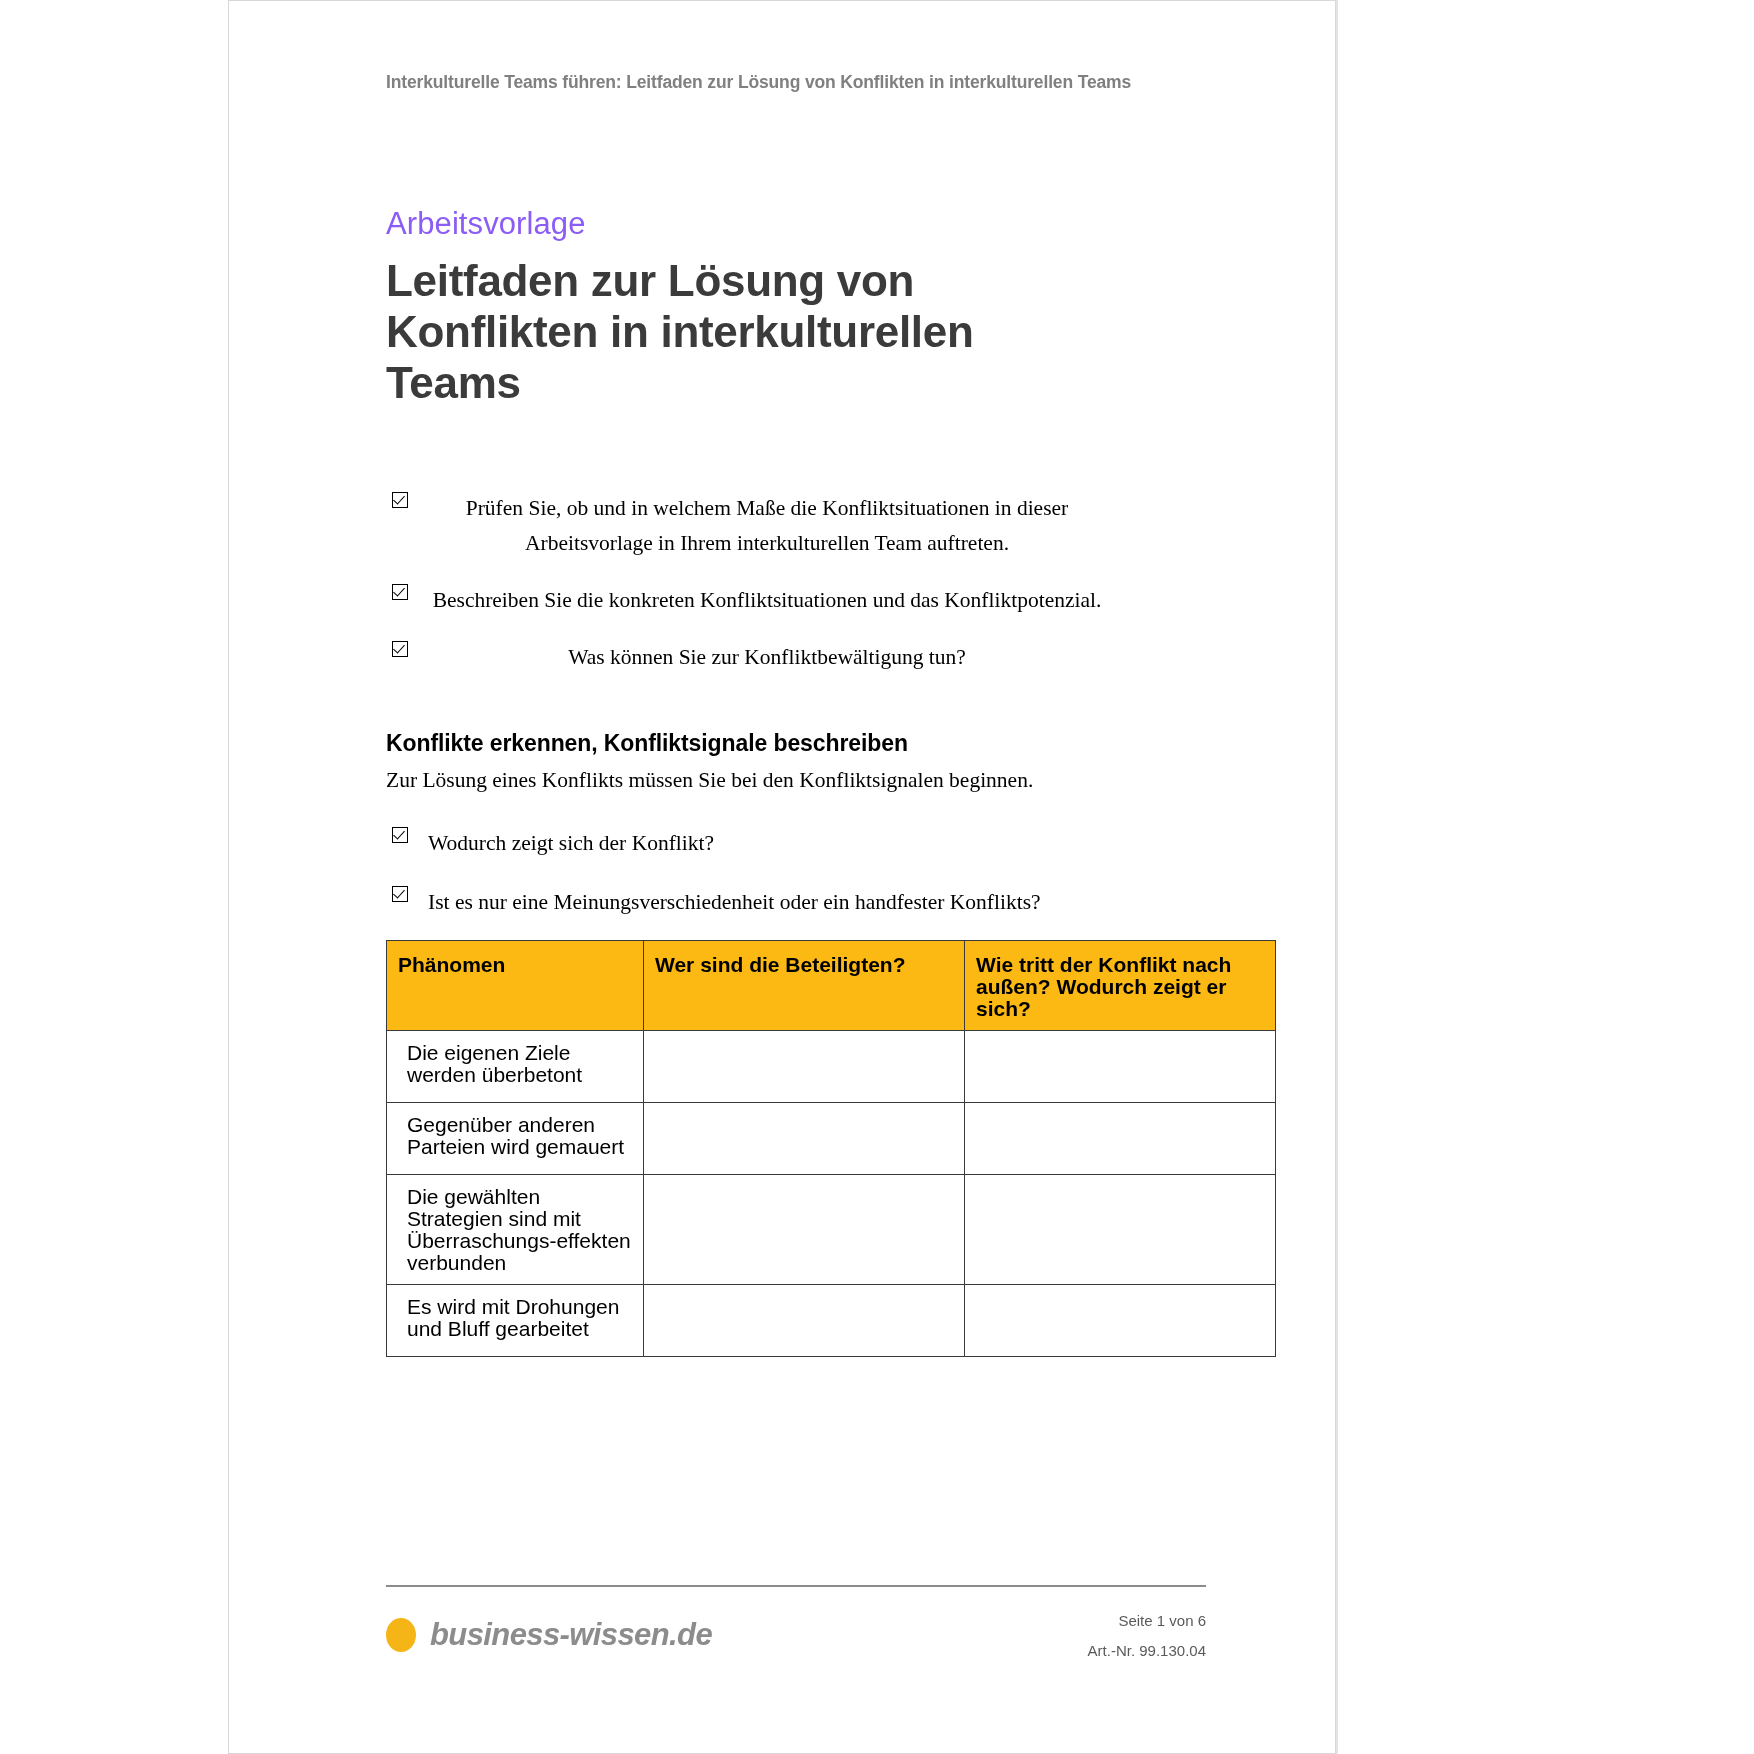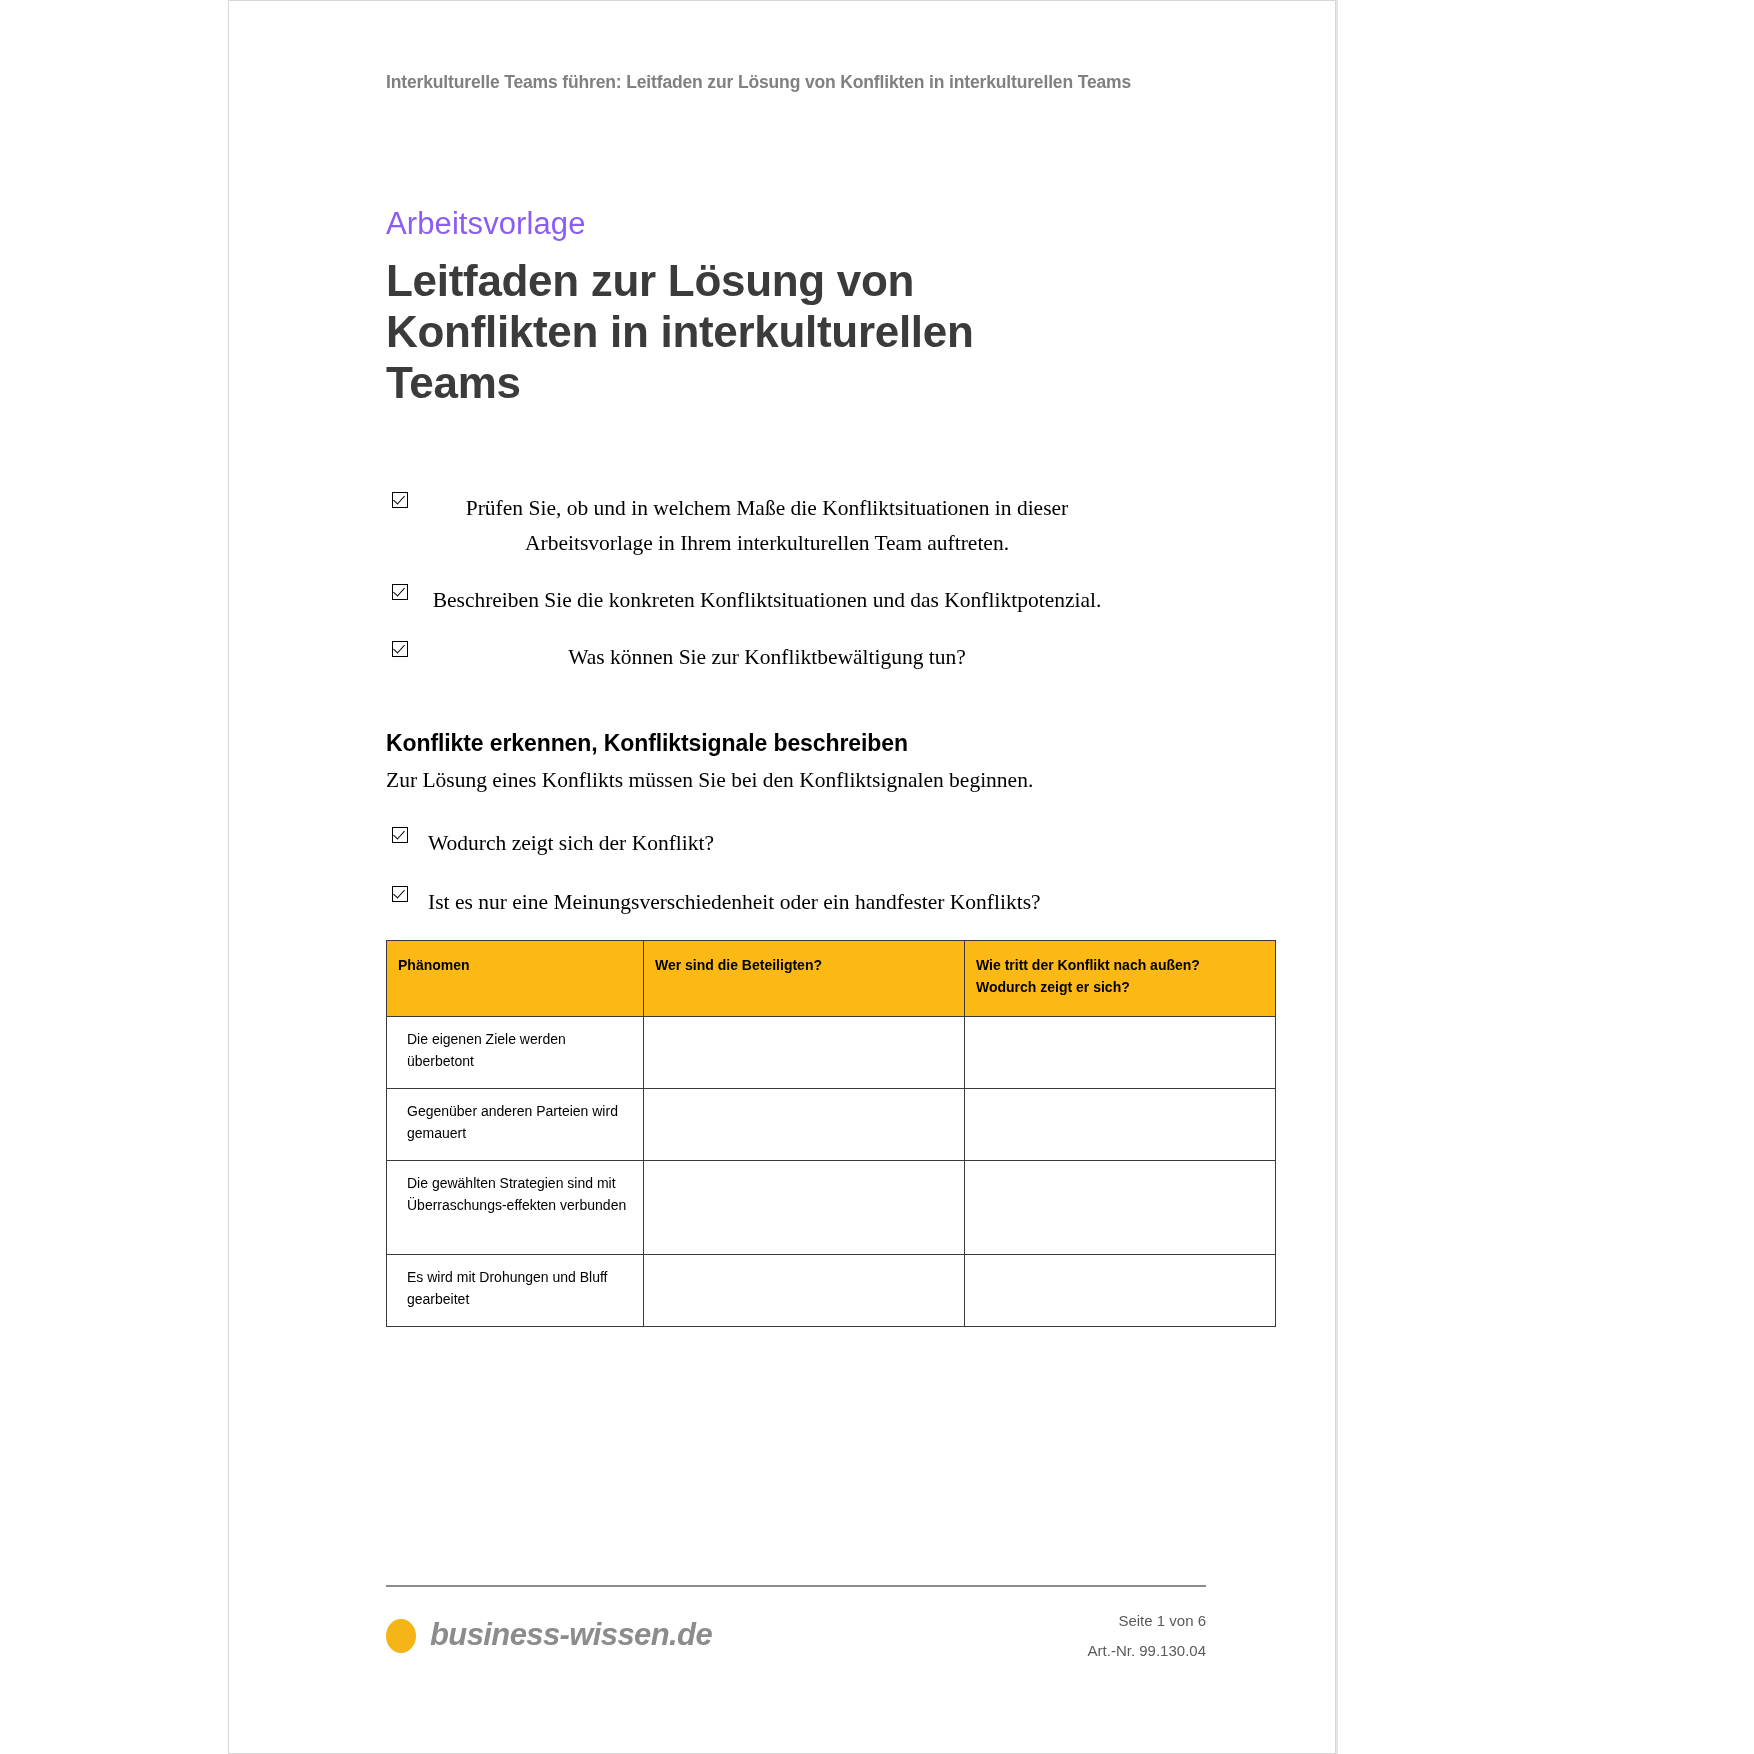--- a/index.html
+++ b/index.html
@@ -149,21 +149,21 @@
     top: 940px;
     left: 0;
     width: 820px;
     border-collapse: collapse;
     table-layout: fixed;
   }
   #conflict-table td, #conflict-table th {
     border: 1.3px solid #3a3a3a;
     vertical-align: top;
     padding: 11px 11px 10px 11px;
-    font-size: 14px;
+    font-size: 21px;
     line-height: 22px;
     color: #000;
     text-align: left;
   }
   #conflict-table thead th {
     background: #fdb913;
     font-weight: bold;
     height: 52px;
     vertical-align: top;
     padding-top: 13px;
@@ -183,21 +183,21 @@
     left: 0;
     width: 820px;
     height: 1.6px;
     background: #8c8c8c;
   }
   .footer-logo {
     position: absolute;
     top: 1617px;
     left: 0;
     display: flex;
-    align-items: flex-end;
+    align-items: center;
     gap: 14px;
   }
   .logo-dot {
     width: 30px;
     height: 34px;
     border-radius: 50%;
     background: #f5b517;
     display: inline-block;
   }
   .logo-text {

